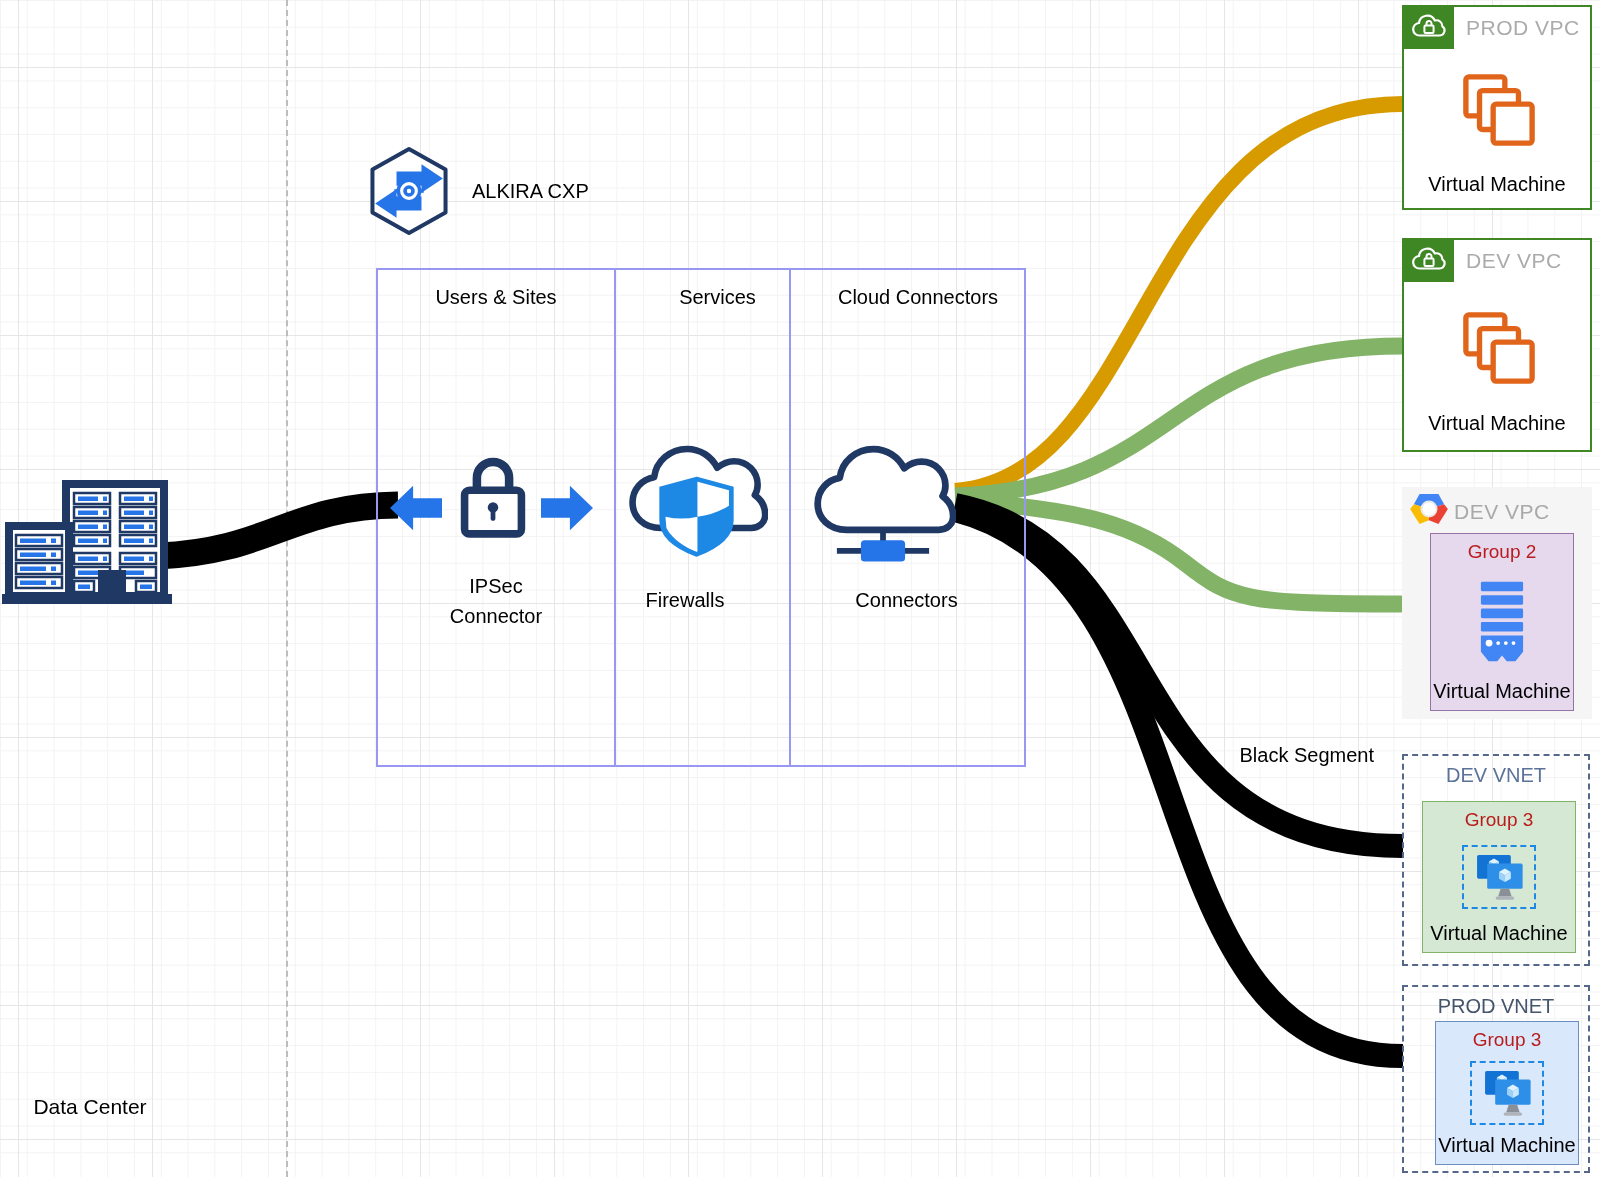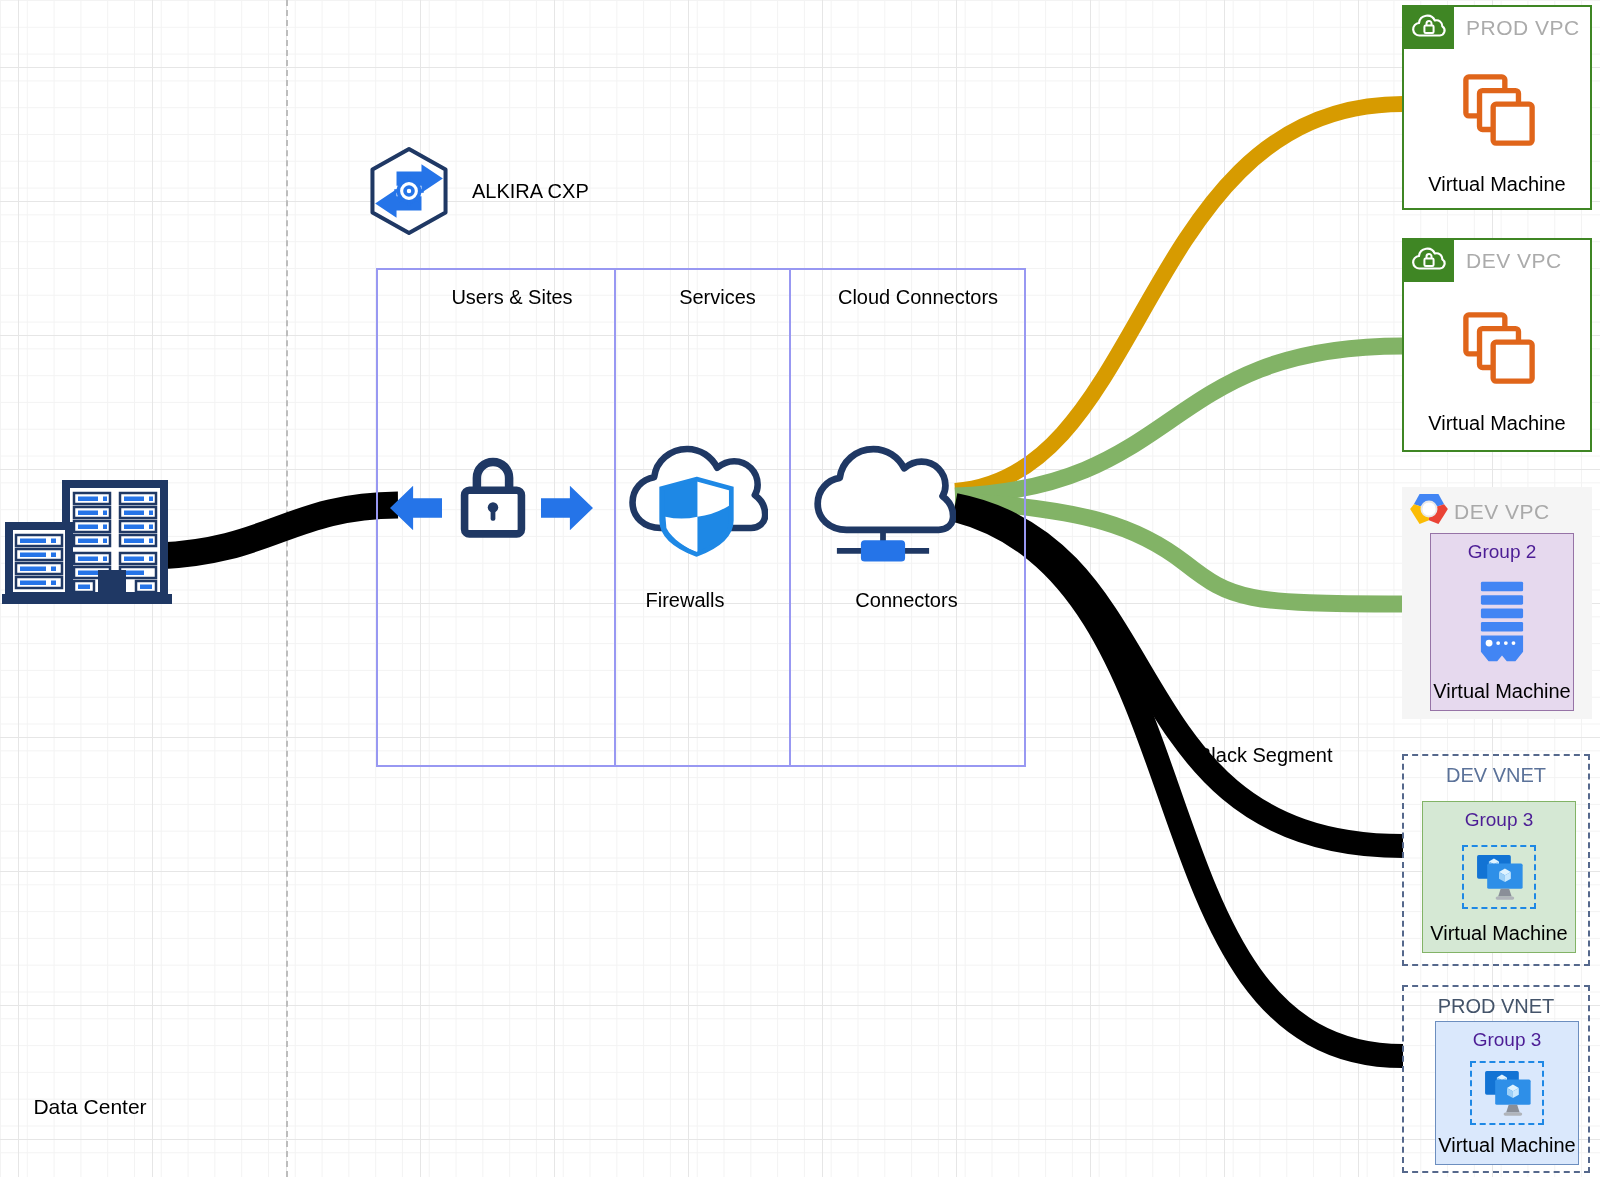--- a/index.html
+++ b/index.html
@@ -34,45 +34,45 @@
   .alkira-label{position:absolute;left:472px;top:180px;font-size:20px;}
 
   
   .cxp-box{
     position:absolute;left:376px;top:268px;width:646px;height:495px;
     border:2.5px solid #9898f2;z-index:2;background:transparent;
   }
   .cxp-sep{position:absolute;top:0;bottom:0;width:0;border-left:2.5px solid #9898f2;}
   .cxp-sep.s1{left:236px;} .cxp-sep.s2{left:411px;}
   .cxp-header{position:absolute;top:16px;font-size:20px;text-align:center;}
-  .cxp-header.h1{left:0;width:236px;margin-left:16px;}
+  .cxp-header.h1{left:0;width:236px;}
   .cxp-header.h2{left:236px;width:207px;}
   .cxp-header.h3{left:411px;width:258px;}
   .node-label{white-space:pre-line;line-height:1.5;font-size:20px;text-align:center;position:absolute;}
   .ipsec-label{left:0;width:236px;top:301px;}
   .fw-label{left:236px;width:142px;top:315px;}
   .conn-label{left:411px;width:235px;top:315px;}
   .abs{position:absolute;}
 
-  .black-seg-label{position:absolute;left:1198px;top:744px;width:176px;font-size:20px;text-align:left;z-index:2;}
+  .black-seg-label{position:absolute;left:1198px;top:744px;width:176px;font-size:20px;text-align:right;z-index:2;}
 
   
   .vpc-box{
     position:absolute;left:1402px;width:190px;background:#fff;
     border:2px solid #3f8624;z-index:2;box-sizing:border-box;
   }
   .vpc-badge{position:absolute;left:0;top:0;width:50px;height:42px;background:#3f8624;
     display:flex;align-items:center;justify-content:center;}
   .vpc-title{position:absolute;left:62px;top:9px;font-size:21px;color:#ababab;letter-spacing:.5px;}
   .vm-label{position:absolute;left:0;right:0;text-align:center;font-size:20px;color:#000;}
 
   .gcp-panel{position:absolute;left:1402px;top:487px;width:190px;height:232px;background:#f5f5f5;z-index:2;}
   .gcp-title{position:absolute;left:52px;top:13px;font-size:21px;color:#a9a9a9;letter-spacing:.5px;}
   .group-box{position:absolute;box-sizing:border-box;display:flex;flex-direction:column;align-items:center;}
-  .group-box .group-label{font-size:19px;margin-top:7px;color:#4c1d95;}
+  .group-box .group-label{font-size:19px;margin-top:7px;color:#b91c1c;}
   .group-box .grow{flex:1;display:flex;align-items:center;justify-content:center;}
   .group-box .gvm-label{font-size:20px;margin-bottom:7px;color:#000;white-space:nowrap;}
   .g2{left:28px;top:46px;width:144px;height:178px;background:#e6d9ee;border:1.5px solid #9673a6;}
 
   .vnet-box{position:absolute;left:1402px;width:188px;border:2px dashed #55688c;z-index:2;box-sizing:border-box;}
   .vnet-title{position:absolute;left:0;right:0;top:8px;text-align:center;font-size:20px;}
   .vnet-dev .vnet-title{color:#5b7299;}
   .vnet-prod .vnet-title{color:#44546a;}
   .g3-green{left:18px;top:45px;width:154px;height:152px;background:#d5e8d4;border:1.5px solid #82b366;}
   .g3-blue{left:31px;top:34px;width:144px;height:144px;background:#dae8fc;border:1.5px solid #6c8ebf;}
@@ -200,20 +200,22 @@
     </svg>
     <svg class="abs" style="left:163px;top:213px;" width="52" height="50" viewBox="0 0 54 50">
       <polygon points="54,25 30,2 30,15 0,15 0,35 30,35 30,48" fill="#2574e8"></polygon>
     </svg>
     <svg class="abs" style="left:79px;top:182px;" width="72" height="88" viewBox="0 0 76 92">
       <path d="M21,42 V27 a17,17 0 0 1 34,0 V42" fill="none" stroke="#1f3864" stroke-width="9"></path>
       <rect x="8" y="40" width="60" height="46" rx="5" fill="#fff" stroke="#1f3864" stroke-width="8"></rect>
       <circle cx="38" cy="58" r="5.5" fill="#1f3864"></circle>
       <rect x="35.5" y="60" width="5" height="12" rx="2" fill="#1f3864"></rect>
     </svg>
+    <div class="node-label ipsec-label">IPSec
+Connector</div>
 
     <svg class="abs" style="left:247px;top:162px;" width="143" height="128" viewBox="0 0 152 136">
       <path d="M38,102 C20,102 8,90 8,75 C8,61 18,50 31,48 C33,31 48,18 66,18 C80,18 92,26 98,38 C103,34 109,31 116,31 C130,31 141,42 141,56 C141,60 140,64 138,67 C145,72 149,80 149,88 C149,97 142,102 134,102 Z" fill="#fff" stroke="#1f3864" stroke-width="7" stroke-linejoin="round"></path>
       <path d="M76,50 L113,60 V94 C113,110 97,122 76,130 C55,122 39,110 39,94 V60 Z" fill="#1e88e5"></path>
       <path d="M77,52 L111,61 V78 Q95,88 77,90 Z" fill="#fff"></path>
       <path d="M43,90 Q60,94 77,90 V128 C66,124 50,114 44,102 Z" fill="#fff"></path>
       <path d="M76,50 L113,60 V94 C113,110 97,122 76,130 C55,122 39,110 39,94 V60 Z" fill="none" stroke="#1e88e5" stroke-width="5"></path>
     </svg>
     <div class="node-label fw-label">Firewalls</div>
 

